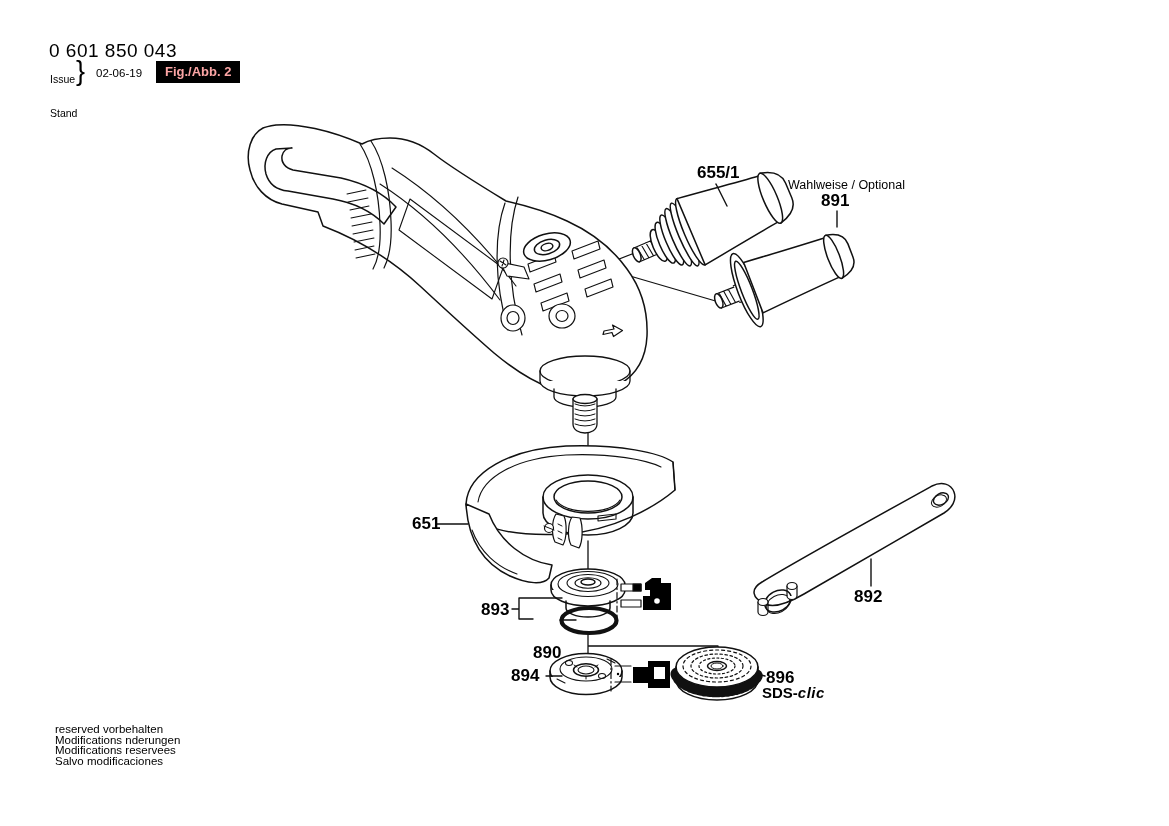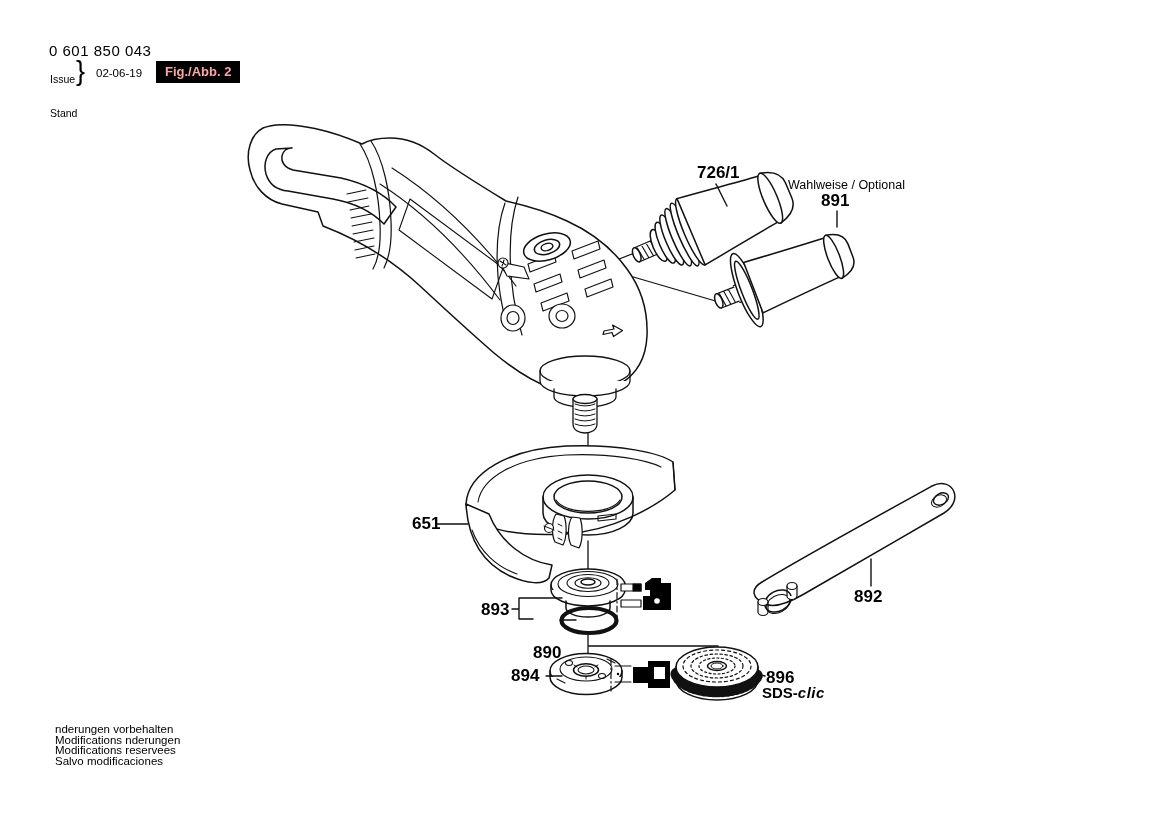--- a/index.html
+++ b/index.html
@@ -1,21 +1,21 @@
 <!DOCTYPE html>
 <html><head>
 <meta charset="utf-8">
 <style>
   html,body{margin:0;padding:0;background:#fff;}
   .canvas{position:relative;width:1169px;height:826px;background:#fff;overflow:hidden;
           font-family:"Liberation Sans",sans-serif;color:#000;}
   svg{position:absolute;left:0;top:0;}
   .abs{position:absolute;white-space:nowrap;}
   .callout{font-weight:bold;font-size:17px;line-height:17px;}
-  .hdr-num{font-size:15px;line-height:13px;letter-spacing:.5px;}
+  .hdr-num{font-size:19px;line-height:13px;letter-spacing:.5px;}
   .hdr-small{font-size:10.5px;line-height:10px;}
   .hdr-brace{font-size:27px;line-height:24px;font-weight:400;}
   .hdr-date{font-size:11.5px;line-height:11px;}
   .figbox{background:#000;color:#fca5a5;font-weight:bold;font-size:13px;line-height:16px;
           padding:3px 9px 3px 9px;}
   .optnote{font-size:12.5px;line-height:12px;}
   .sds{font-weight:bold;font-size:15px;line-height:14px;}
   .sds i{font-style:italic;letter-spacing:.5px;}
   .footer div{font-size:11.5px;line-height:10.6px;}
 </style>
@@ -202,31 +202,31 @@
     </g>
   </svg>
 
   <div class="abs hdr-num" style="left:49px;top:44px;">0 601 850 043</div>
   <div class="abs hdr-small" style="left:50px;top:64px;margin-top:44px;">Stand</div>
   <div class="abs hdr-small" style="left:50px;top:74px;">Issue</div>
   <div class="abs hdr-brace" style="left:76px;top:59px;">}</div>
   <div class="abs hdr-date" style="left:96px;top:68px;">02-06-19</div>
   <div class="abs figbox" style="left:156px;top:61px;">Fig./Abb. 2</div>
 
-  <div class="abs callout" style="left:697px;top:164px;">726/1</div>
+  <div class="abs callout" style="left:697px;top:164px;">655/1</div>
   <div class="abs optnote" style="left:788px;top:179px;">Wahlweise / Optional</div>
   <div class="abs callout" style="left:821px;top:192px;">891</div>
   <div class="abs callout" style="left:412px;top:515px;">651</div>
   <div class="abs callout" style="left:481px;top:601px;">893</div>
   <div class="abs callout" style="left:533px;top:611px;margin-top:33px;">890</div>
   <div class="abs callout" style="left:511px;top:667px;">894</div>
   <div class="abs callout" style="left:854px;top:588px;">892</div>
   <div class="abs callout" style="left:766px;top:669px;">896</div>
   <div class="abs sds" style="left:734px;top:686px;margin-left:28px;"><span>SDS-</span><i>clic</i></div>
 
   <div class="abs footer" style="left:55px;top:724px;">
-    <div>nderungen vorbehalten</div>
+    <div>reserved vorbehalten</div>
     <div>Modifications nderungen</div>
     <div>Modifications reservees</div>
     <div>Salvo modificaciones</div>
   </div>
 
 </div>
 
 </body></html>

